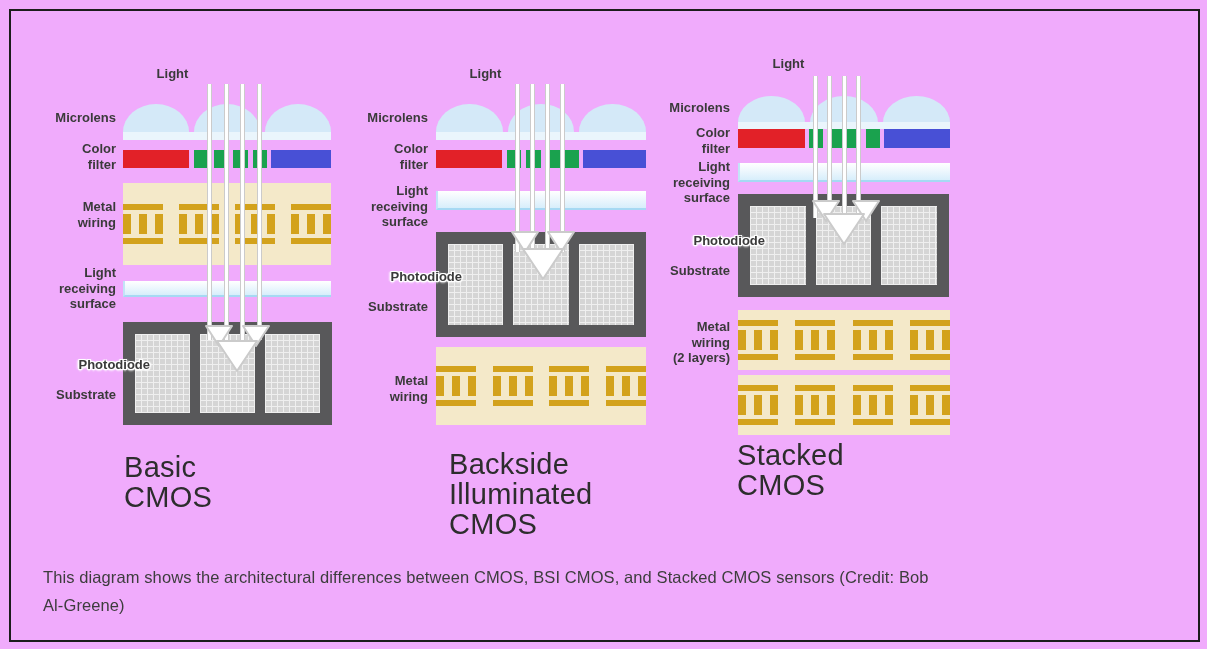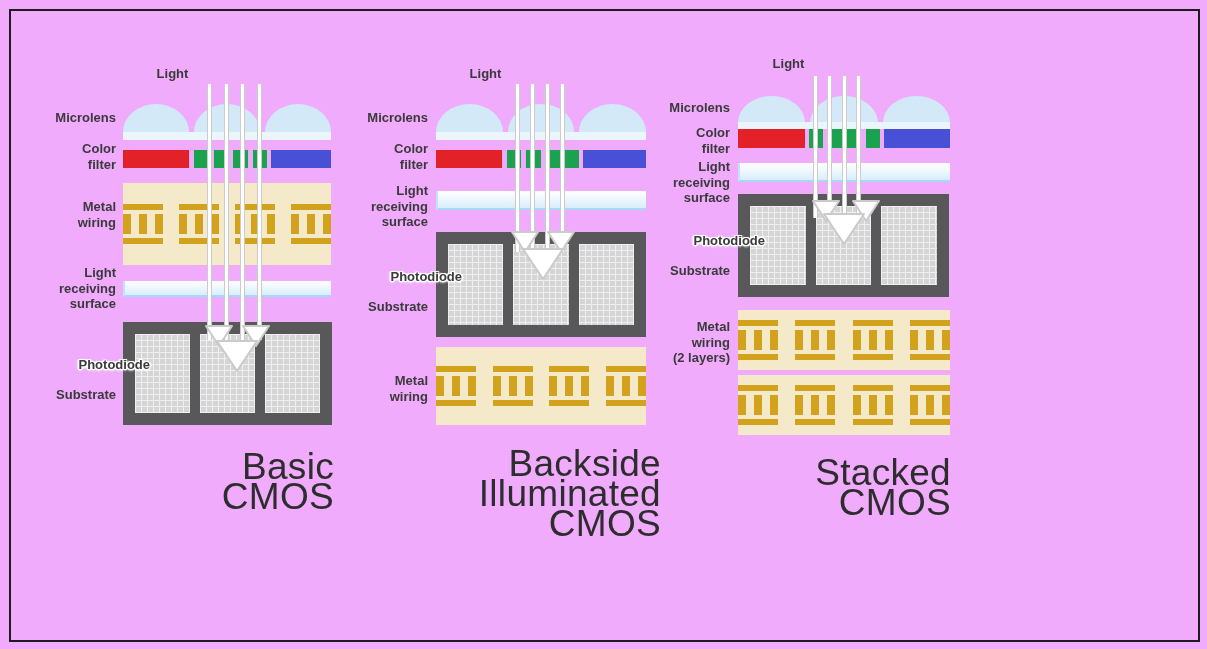--- a/index.html
+++ b/index.html
@@ -7,22 +7,22 @@
           font-family:"Liberation Sans",sans-serif;}
   .page-border{position:absolute;left:9px;top:9px;width:1187px;height:629px;
                border:2px solid var(--border_color);}
   
   .lbl{position:absolute;z-index:10;font-weight:700;font-size:13px;line-height:15.5px;
        color:var(--text_dark);text-align:right;white-space:pre-line;}
   .halo{text-shadow:-1px -1px 0 #fff,1px -1px 0 #fff,-1px 1px 0 #fff,1px 1px 0 #fff,
         -2px 0 2px #fff,2px 0 2px #fff,0 2px 2px #fff;}
   .light-lbl{position:absolute;z-index:10;font-weight:700;font-size:13px;color:var(--text_dark);
              text-align:center;}
-  .title{position:absolute;z-index:10;text-align:right;white-space:pre-line;
-         font-size:37px;line-height:30px;font-weight:400;letter-spacing:.3px;color:var(--title_color);}
+  .title{position:absolute;z-index:10;text-align:left;white-space:pre-line;
+         font-size:29px;line-height:30px;font-weight:400;letter-spacing:.3px;color:var(--title_color);}
   .caption{position:absolute;left:43px;top:563px;width:1020px;font-size:16.5px;line-height:28px;
            color:var(--caption_color);white-space:pre-line;letter-spacing:.1px;}
   
   .rays{position:absolute;z-index:5;display:flex;justify-content:space-between;}
   .ray{width:3px;height:100%;background:#fff;border-left:1px solid var(--ray_edge);
        border-right:1px solid var(--ray_edge);}
   .ah{position:absolute;z-index:6;}
   .ah polygon{fill:#fff;stroke:var(--ray_edge);stroke-width:2;stroke-linejoin:round;}
   
   .domes{position:absolute;z-index:1;display:flex;gap:5px;}
@@ -351,16 +351,18 @@
   <div class="lbl" style="left:652px;top:125px;width:78px">Color
 filter</div>
   <div class="lbl" style="left:652px;top:159px;width:78px">Light
 receiving
 surface</div>
   <div class="lbl halo" style="left:652px;top:233px;width:113px">Photodiode</div>
   <div class="lbl" style="left:652px;top:263px;width:78px">Substrate</div>
   <div class="lbl" style="left:652px;top:319px;width:78px">Metal
 wiring
 (2 layers)</div>
-  <div class="title" style="left:737px;top:458px;width:214px">Stacked
+  <div class="title" style="left:737px;top:440px;width:214px">Stacked
 CMOS</div>
 
+  <div class="caption">This diagram shows the architectural differences between CMOS, BSI CMOS, and Stacked CMOS sensors (Credit: Bob
+Al-Greene)</div>
 </div>
 
 </body></html>

